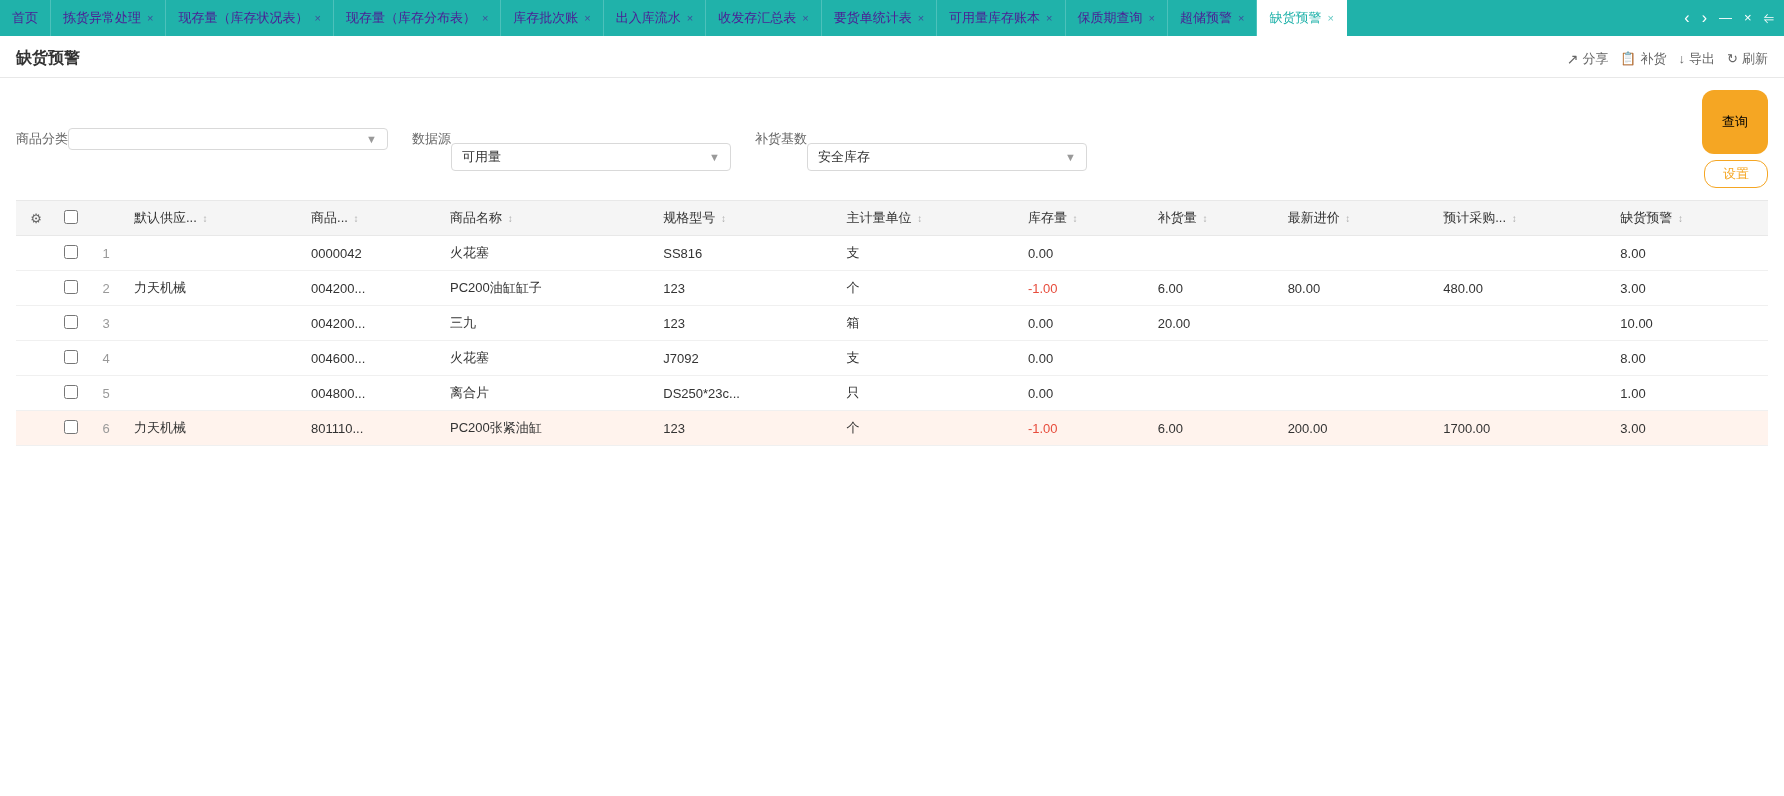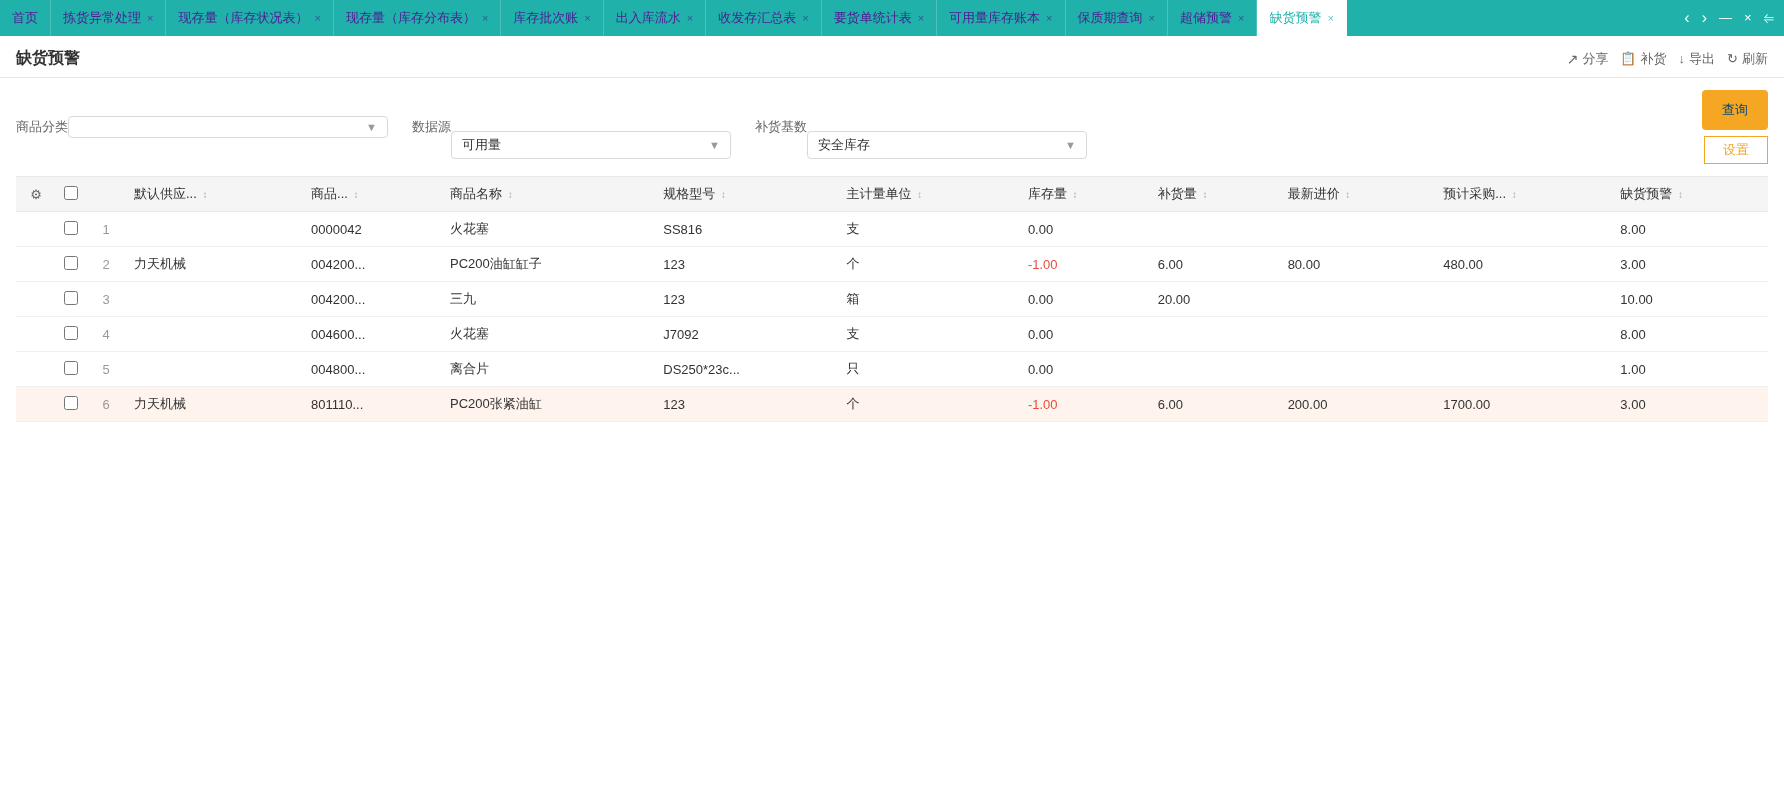--- a/index.html
+++ b/index.html
@@ -127,32 +127,32 @@
     }
     .filter-actions {
       margin-left: auto;
       display: flex;
       flex-direction: column;
       gap: 6px;
       align-items: flex-end;
     }
     .btn-query {
       background: #f5a623;
-      color: #0c4a6e;
+      color: #000000;
       border: none;
-      border-radius: 4px;
-      padding: 11px 20px;
+      border-radius: 12px;
+      padding: 23px 20px;
       cursor: pointer;
       font-size: 13px;
     }
     .btn-settings {
       background: #fff;
       color: #f5a623;
       border: 1px solid #f5a623;
-      border-radius: 0;
+      border-radius: 12px;
       padding: 4px 18px;
       cursor: pointer;
       font-size: 13px;
     }
 
     
     .table-container {
       padding: 0 16px;
     }
     table {

